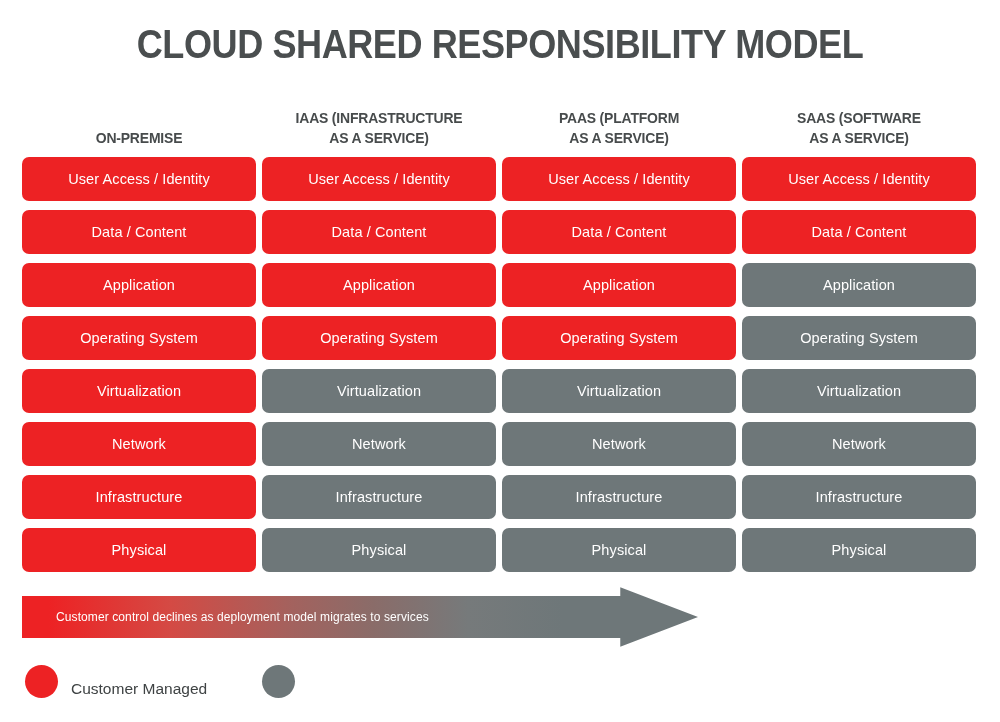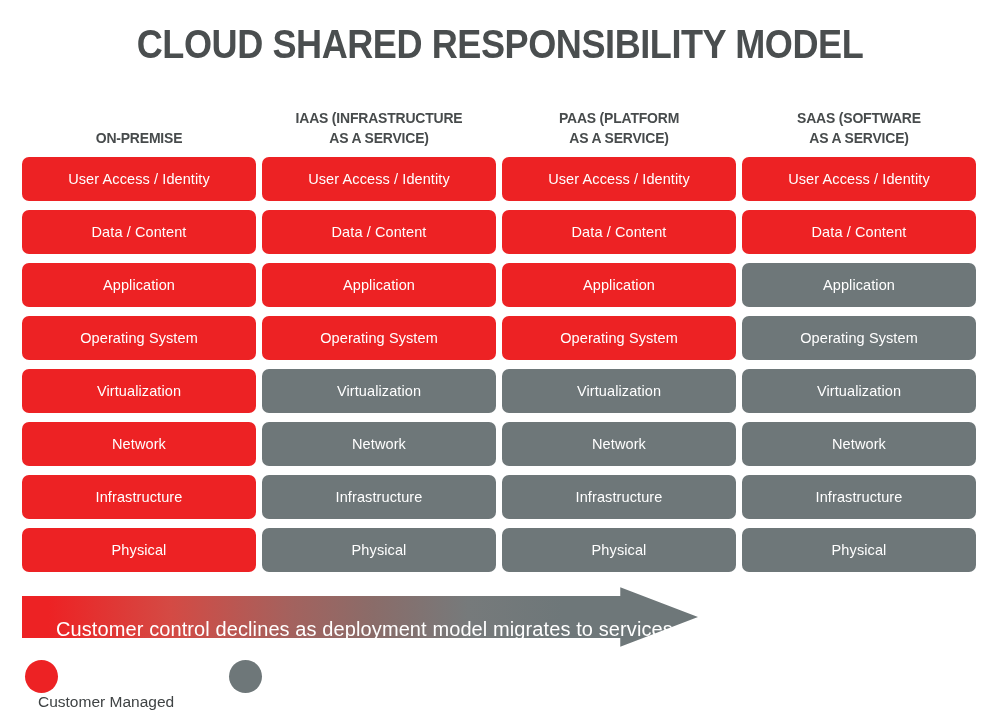--- a/index.html
+++ b/index.html
@@ -105,44 +105,43 @@
     width: 676px;
     height: 62px;
     background: linear-gradient(to right, #ed2224 0%, #ed2224 4%, #d44a44 22%, #a3625e 40%, #8a6c69 52%, #767a7b 66%, #6e7779 80%, #6e7779 100%);
     -webkit-clip-path: polygon(0 16%, 88.5% 16%, 88.5% 2%, 100% 50%, 88.5% 98%, 88.5% 84%, 0 84%);
     clip-path: polygon(0 16%, 88.5% 16%, 88.5% 2%, 100% 50%, 88.5% 98%, 88.5% 84%, 0 84%);
     border-radius: 2px;
   }
   #arrow-label {
     position: absolute;
     left: 34px;
-    top: 12px;
+    top: 0;
     height: 62px;
     display: flex;
     align-items: center;
-    font-size: 20px;
+    font-size: 12px;
     color: #ffffff;
     letter-spacing: 0.1px;
     white-space: nowrap;
   }
 
   
   #legend {
     position: absolute;
     left: 25px;
     top: 660px;
     height: 38px;
     display: flex;
     align-items: center;
   }
   .legend-item {
     display: flex;
-    align-items: flex-start;
+    align-items: flex-end;
     height: 38px;
-    flex-direction: column;
   }
   .legend-item.second { margin-left: 55px; }
   .legend-dot {
     width: 33px;
     height: 33px;
     border-radius: 50%;
     flex: 0 0 auto;
   }
   .legend-dot.customer { background: #ed2224; }
   .legend-dot.provider { background: #6e7779; }

